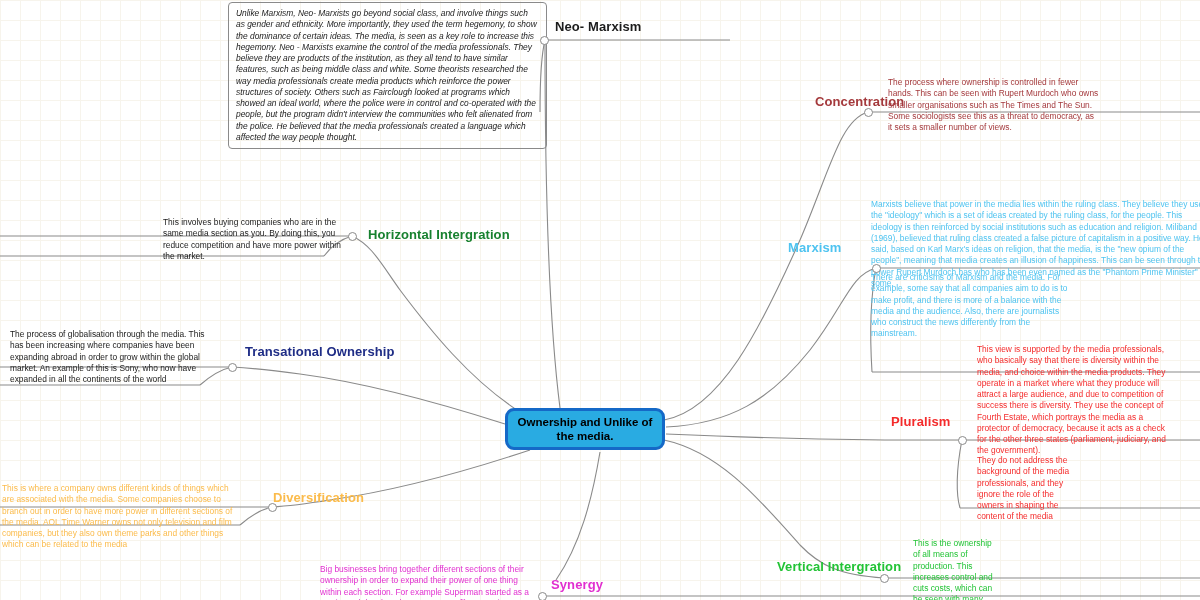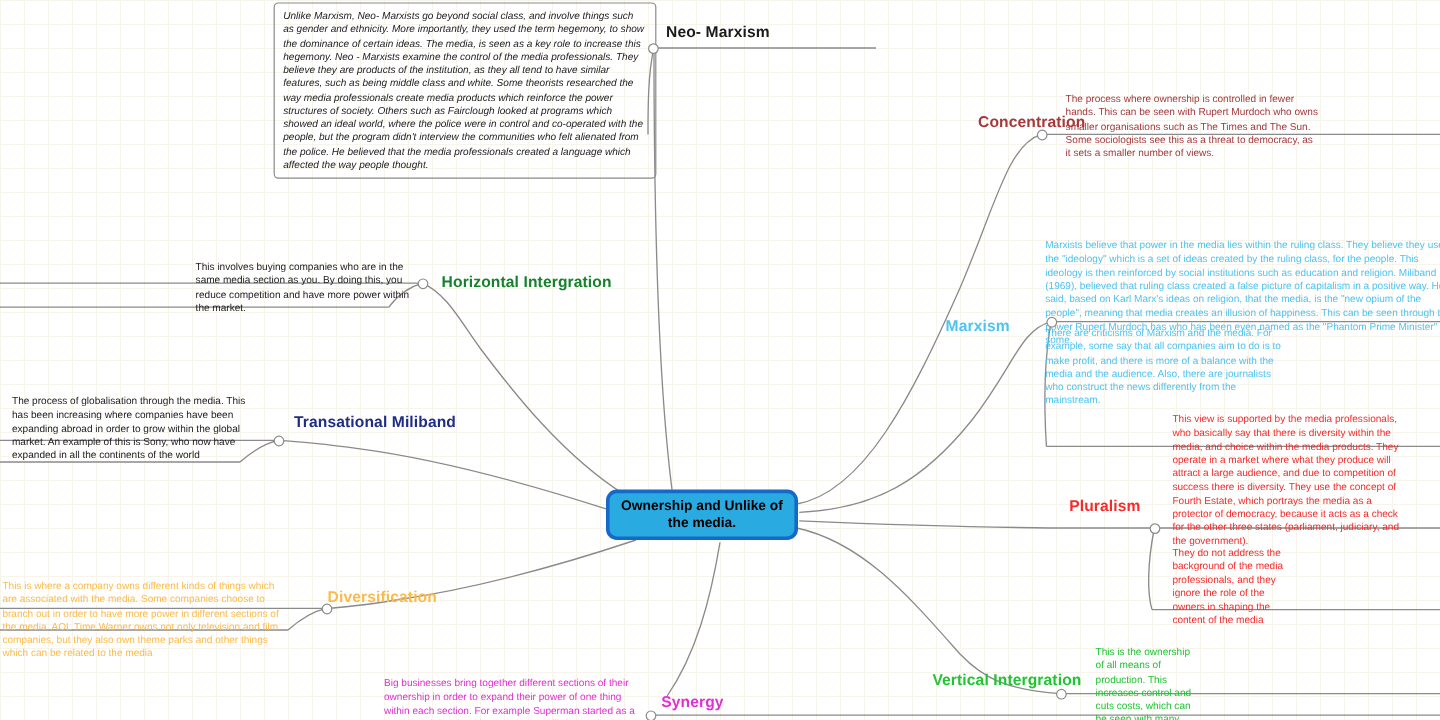--- a/index.html
+++ b/index.html
@@ -138,31 +138,31 @@
   <div class="dot" style="left:268px; top:503px;"></div>
   <div class="dot" style="left:228px; top:363px;"></div>
   <div class="dot" style="left:348px; top:232px;"></div>
 
   <div id="central-node">Ownership and Unlike of the media.</div>
 
   <div class="node-label" style="left:555px; top:19px; color:#1b1b1b;text-align:center;">Neo- Marxism</div>
 
   <div class="node-label" style="left:779px; top:94px; color:#A4393C;margin-left:36px;">Concentration</div>
 
-  <div class="node-label" style="left:788px; top:264px; color:#4EC3F0;">Marxism</div>
+  <div class="node-label" style="left:788px; top:240px; color:#4EC3F0;">Marxism</div>
 
   <div class="node-label" style="left:891px; top:414px; color:#F42B2B;">Pluralism</div>
 
   <div class="node-label" style="left:777px; top:559px; color:#22C335;">Vertical Intergration</div>
 
   <div class="node-label" style="left:551px; top:577px; color:#E12FD0;">Synergy</div>
 
   <div class="node-label" style="left:273px; top:490px; color:#FBBB4B;">Diversification</div>
 
-  <div class="node-label" style="left:245px; top:344px; color:#1F2D86;">Transational Miliband</div>
+  <div class="node-label" style="left:245px; top:344px; color:#1F2D86;">Transational Ownership</div>
 
   <div class="node-label" style="left:368px; top:227px; color:#17812F;">Horizontal Intergration</div>
 
   <div class="leaf-text boxed" style="left:228px; top:2px; width:303px;">Unlike Marxism, Neo- Marxists go beyond social class, and involve things such as gender and ethnicity. More importantly, they used the term hegemony, to show the dominance of certain ideas. The media, is seen as a key role to increase this hegemony. Neo - Marxists examine the control of the media professionals. They believe they are products of the institution, as they all tend to have similar features, such as being middle class and white. Some theorists researched the way media professionals create media products which reinforce the power structures of society. Others such as Fairclough looked at programs which showed an ideal world, where the police were in control and co-operated with the people, but the program didn't interview the communities who felt alienated from the police. He believed that the media professionals created a language which affected the way people thought.</div>
 
   <div class="leaf-text" style="left:888px; top:77px; width:212px; color:#A4393C;">The process where ownership is controlled in fewer hands. This can be seen with Rupert Murdoch who owns smaller organisations such as The Times and The Sun. Some sociologists see this as a threat to democracy, as it sets a smaller number of views.</div>
 
   <div class="leaf-text" style="left:871px; top:199px; width:340px; color:#4EC3F0;">Marxists believe that power in the media lies within the ruling class. They believe they use the "ideology" which is a set of ideas created by the ruling class, for the people. This ideology is then reinforced by social institutions such as education and religion. Miliband (1969), believed that ruling class created a false picture of capitalism in a positive way. He said, based on Karl Marx's ideas on religion, that the media, is the "new opium of the people", meaning that media creates an illusion of happiness. This can be seen through the power Rupert Murdoch has who has been even named as the "Phantom Prime Minister" by some.</div>
 
   <div class="leaf-text" style="left:871px; top:272px; width:200px; color:#4EC3F0;">There are criticisms of Marxism and the media. For example, some say that all companies aim to do is to make profit, and there is more of a balance with the media and the audience. Also, there are journalists who construct the news differently from the mainstream.</div>

